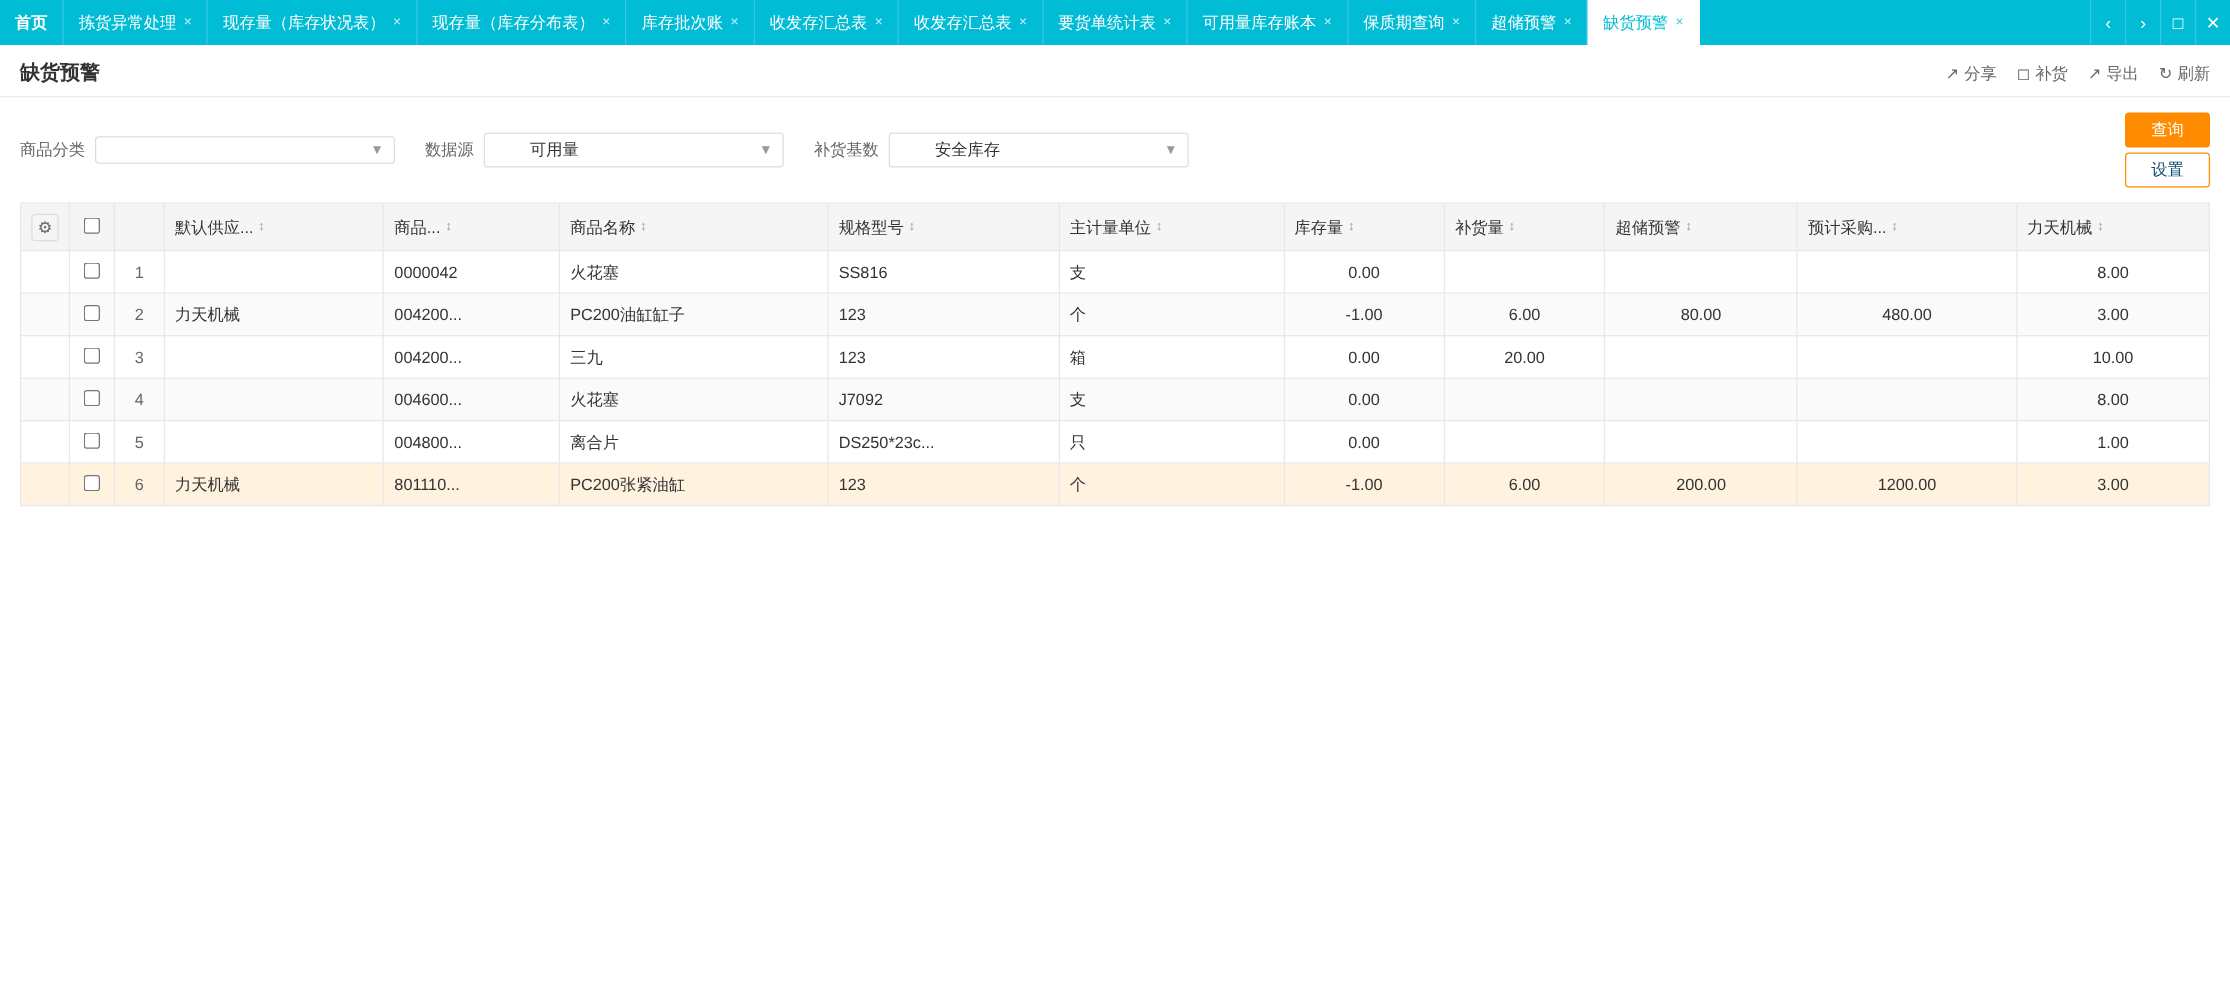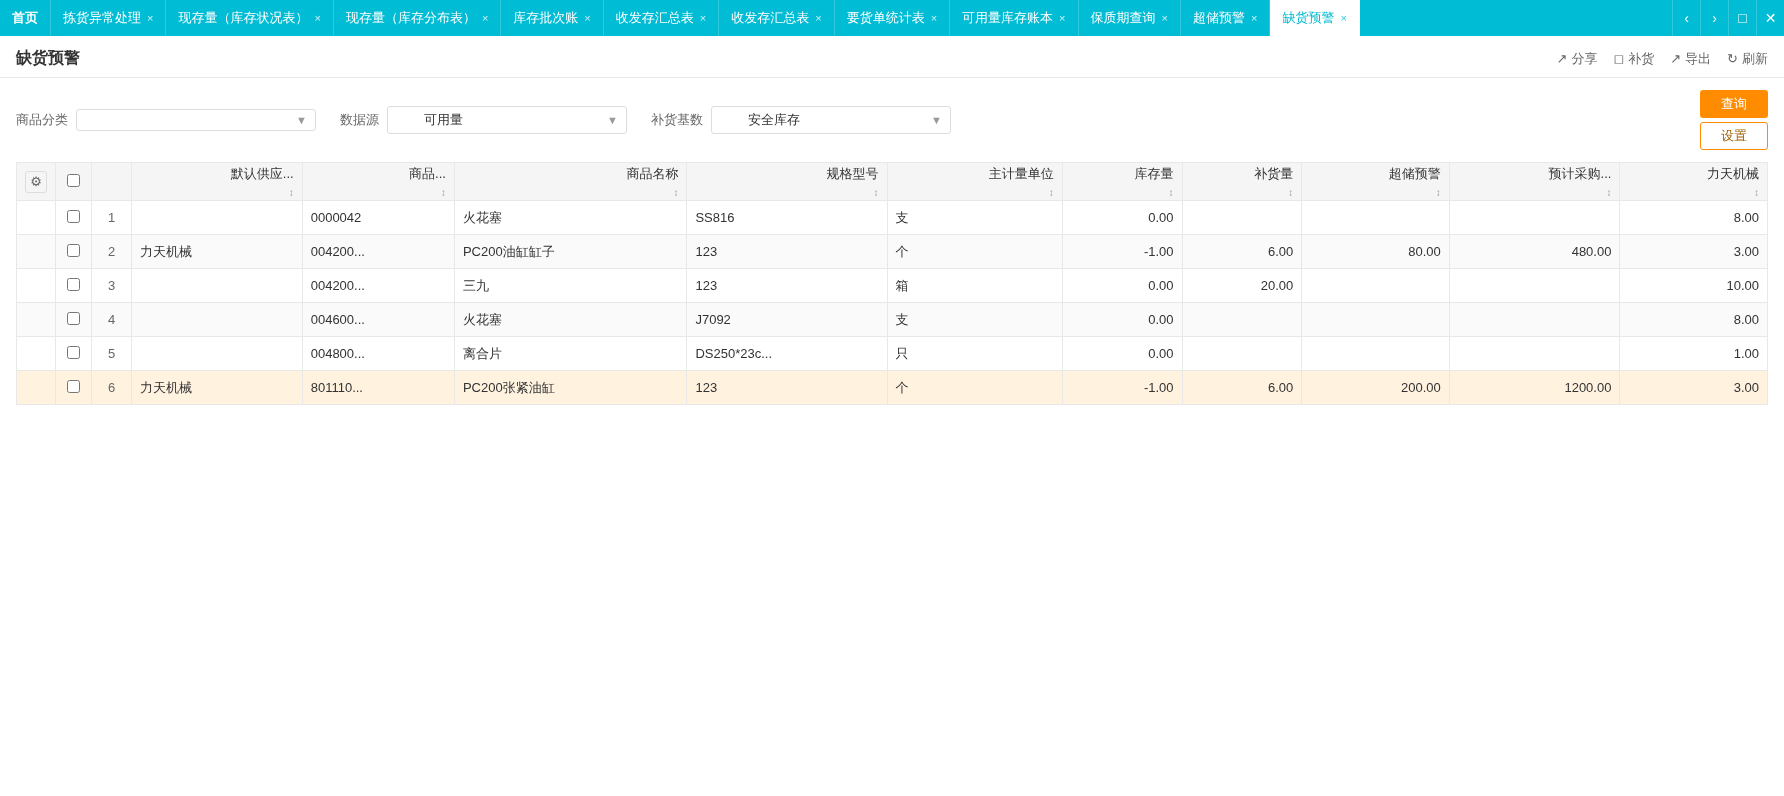--- a/index.html
+++ b/index.html
@@ -148,21 +148,21 @@
       color: #fff;
       border: none;
       border-radius: 3px;
       padding: 5px 20px;
       cursor: pointer;
       font-size: 13px;
       white-space: nowrap;
     }
     .btn-secondary {
       background: #fff;
-      color: #a16207;
+      color: #0c4a6e;
       border: 1px solid #ff8c00;
       border-radius: 3px;
       padding: 4px 20px;
       cursor: pointer;
       font-size: 13px;
       white-space: nowrap;
     }
 
     
     .table-container {
@@ -208,42 +208,41 @@
       color: #333;
     }
     tbody td.col-num {
       text-align: center;
       color: #666;
     }
     tbody td.col-check {
       text-align: center;
     }
     tbody td.num-val {
-      text-align: right;
+      text-align: center;
     }
     .settings-icon-cell {
       text-align: center;
     }
     .gear-icon {
       display: inline-flex;
       align-items: center;
       justify-content: center;
       width: 22px;
       height: 22px;
       border: 1px solid #ddd;
       border-radius: 3px;
       cursor: pointer;
       color: #666;
       font-size: 13px;
     }
     .col-header-sortable {
       display: flex;
-      align-items: flex-end;
+      align-items: center;
       gap: 4px;
-      flex-direction: column;
     }
     .sort-icon {
       color: #999;
       font-size: 10px;
     }
     input[type="checkbox"] {
       cursor: pointer;
     }
   </style>
 </head>

